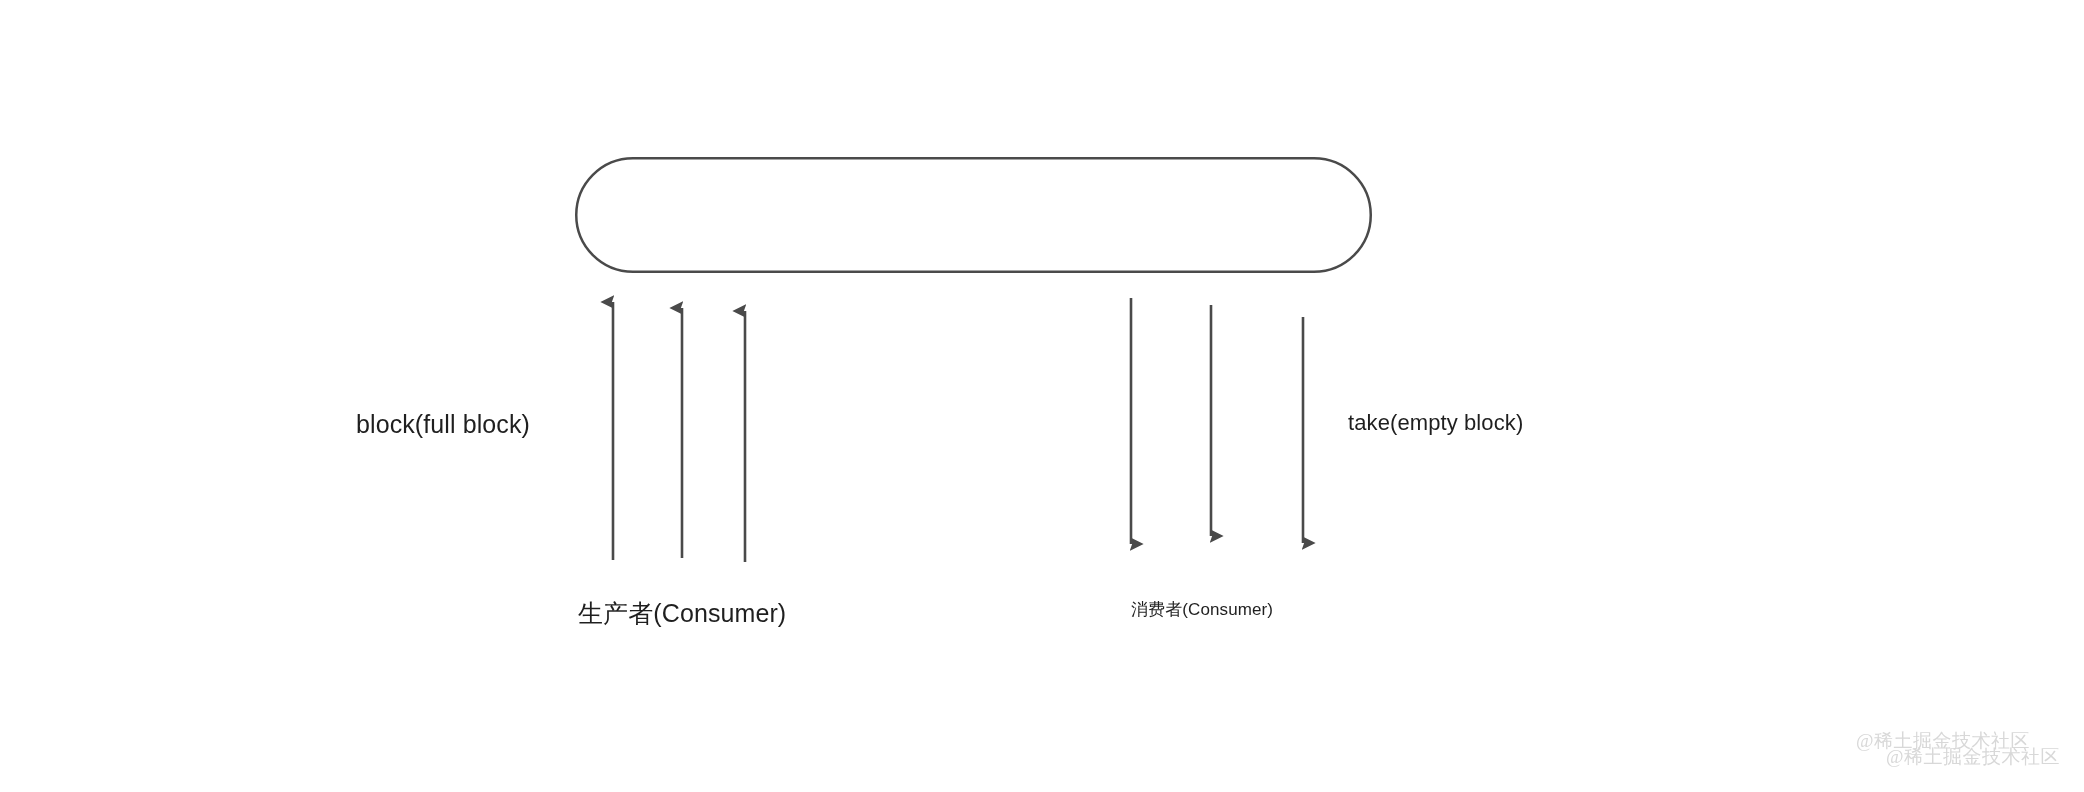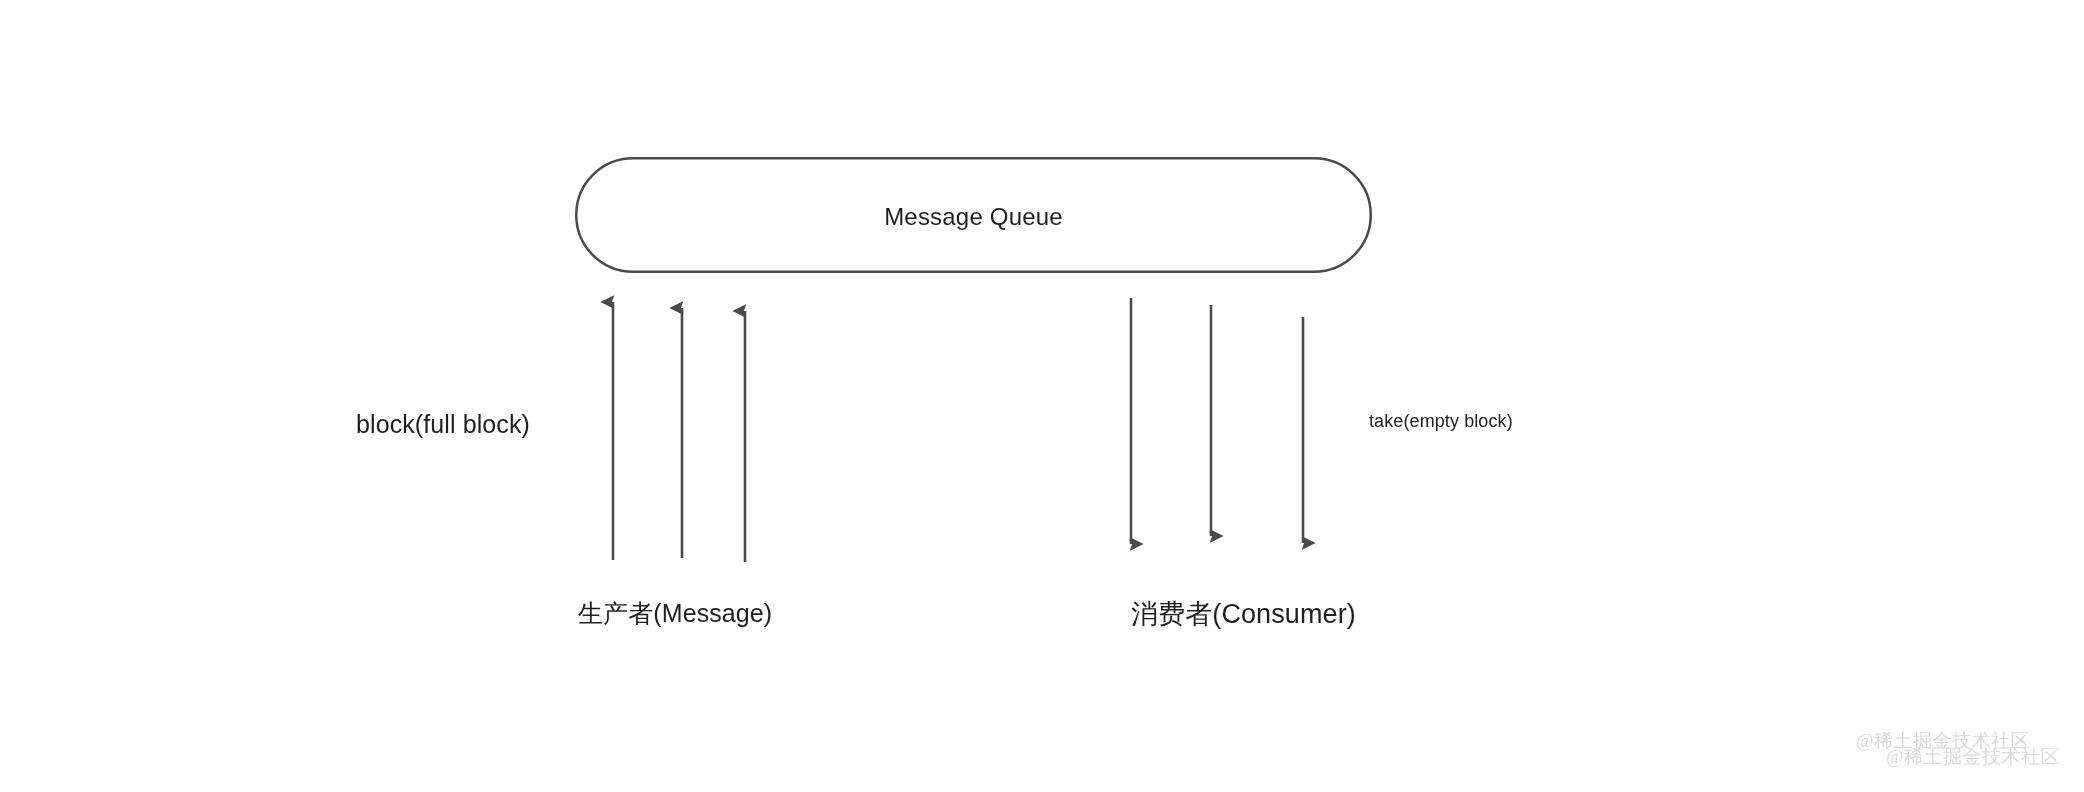--- a/index.html
+++ b/index.html
@@ -41,34 +41,33 @@
   }
   #push-label {
     left: 356px;
     top: 412px;
     font-size: 25px;
     letter-spacing: 0.1px;
   }
   #take-label {
     left: 1348px;
     top: 412px;
-    font-size: 18px;
+    font-size: 22px;
     letter-spacing: 0.1px;
-    margin-left: 21px;
   }
   #producer-label {
     left: 578px;
     top: 601px;
     font-size: 25px;
     letter-spacing: 0.1px;
   }
   #consumer-label {
     left: 1131px;
     top: 601px;
-    font-size: 27px;
+    font-size: 17px;
     letter-spacing: 0.1px;
     text-align: right;
   }
   #watermark {
     position: absolute;
     right: 18px;
     bottom: 14px;
     width: 250px;
     height: 60px;
     pointer-events: none;
@@ -107,27 +106,26 @@
       <line x1="745" y1="562" x2="745" y2="311" stroke="#4a4a4a" stroke-width="2.6" marker-end="url(#arrow-up)"></line>
     </g>
 
     <g>
       <line x1="1131" y1="298" x2="1131" y2="544" stroke="#4a4a4a" stroke-width="2.6" marker-end="url(#arrow-down)"></line>
       <line x1="1211" y1="305" x2="1211" y2="536" stroke="#4a4a4a" stroke-width="2.6" marker-end="url(#arrow-down)"></line>
       <line x1="1303" y1="317" x2="1303" y2="543" stroke="#4a4a4a" stroke-width="2.6" marker-end="url(#arrow-down)"></line>
     </g>
   </svg>
 
-  <div class="txt" id="queue-label">Message Queue</div>
 
   <div class="txt" id="push-label">block(full block)</div>
 
   <div class="txt" id="take-label">take(empty block)</div>
 
-  <div class="txt" id="producer-label">生产者(Message)</div>
+  <div class="txt" id="producer-label">生产者(Consumer)</div>
 
   <div class="txt" id="consumer-label">消费者(Consumer)</div>
 
   <div id="watermark">
     <span class="wm-a">@稀土掘金技术社区</span>
     <span class="wm-b">@稀土掘金技术社区</span>
   </div>
 
 </div>
 

